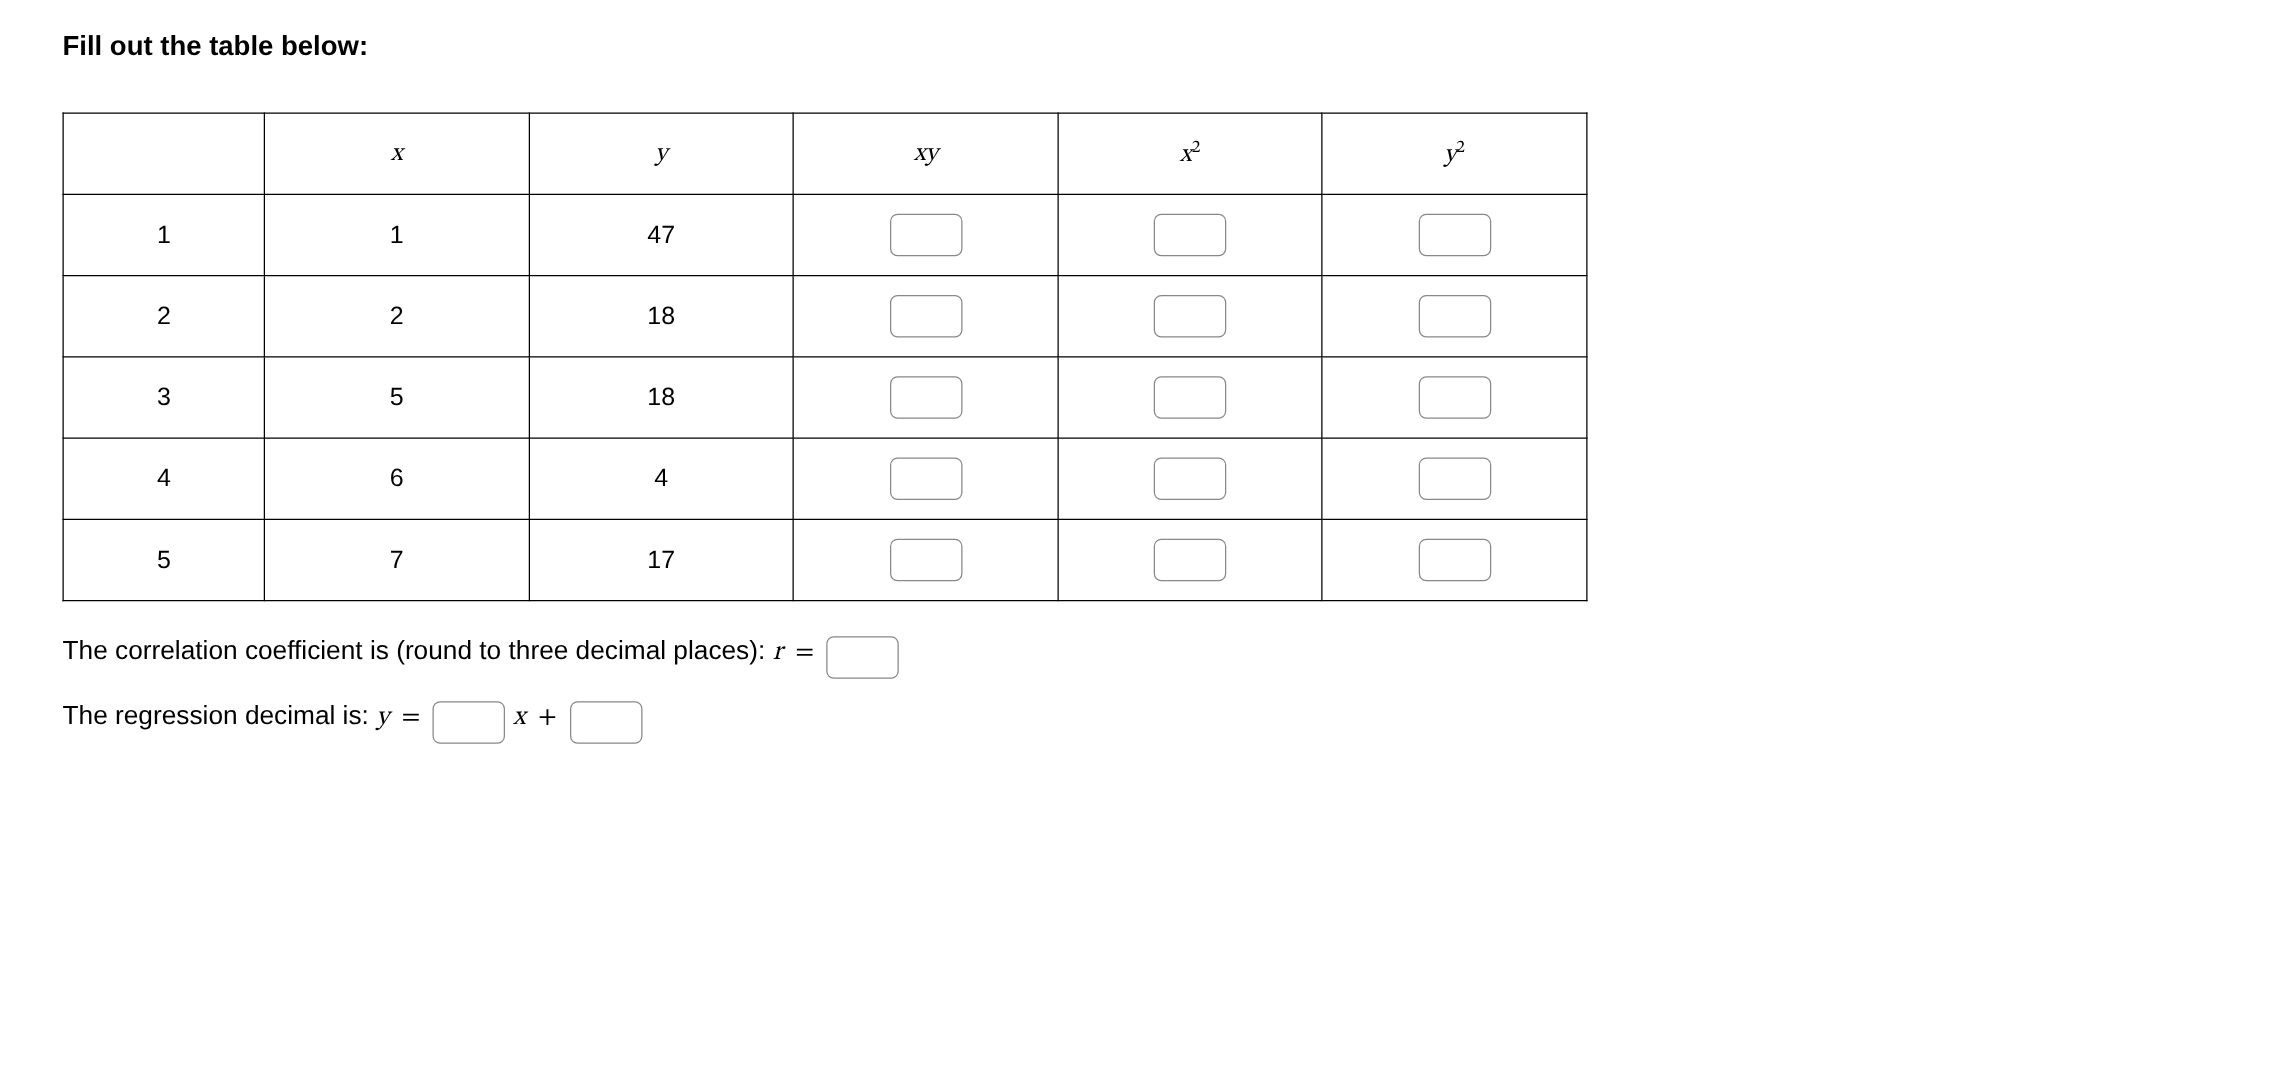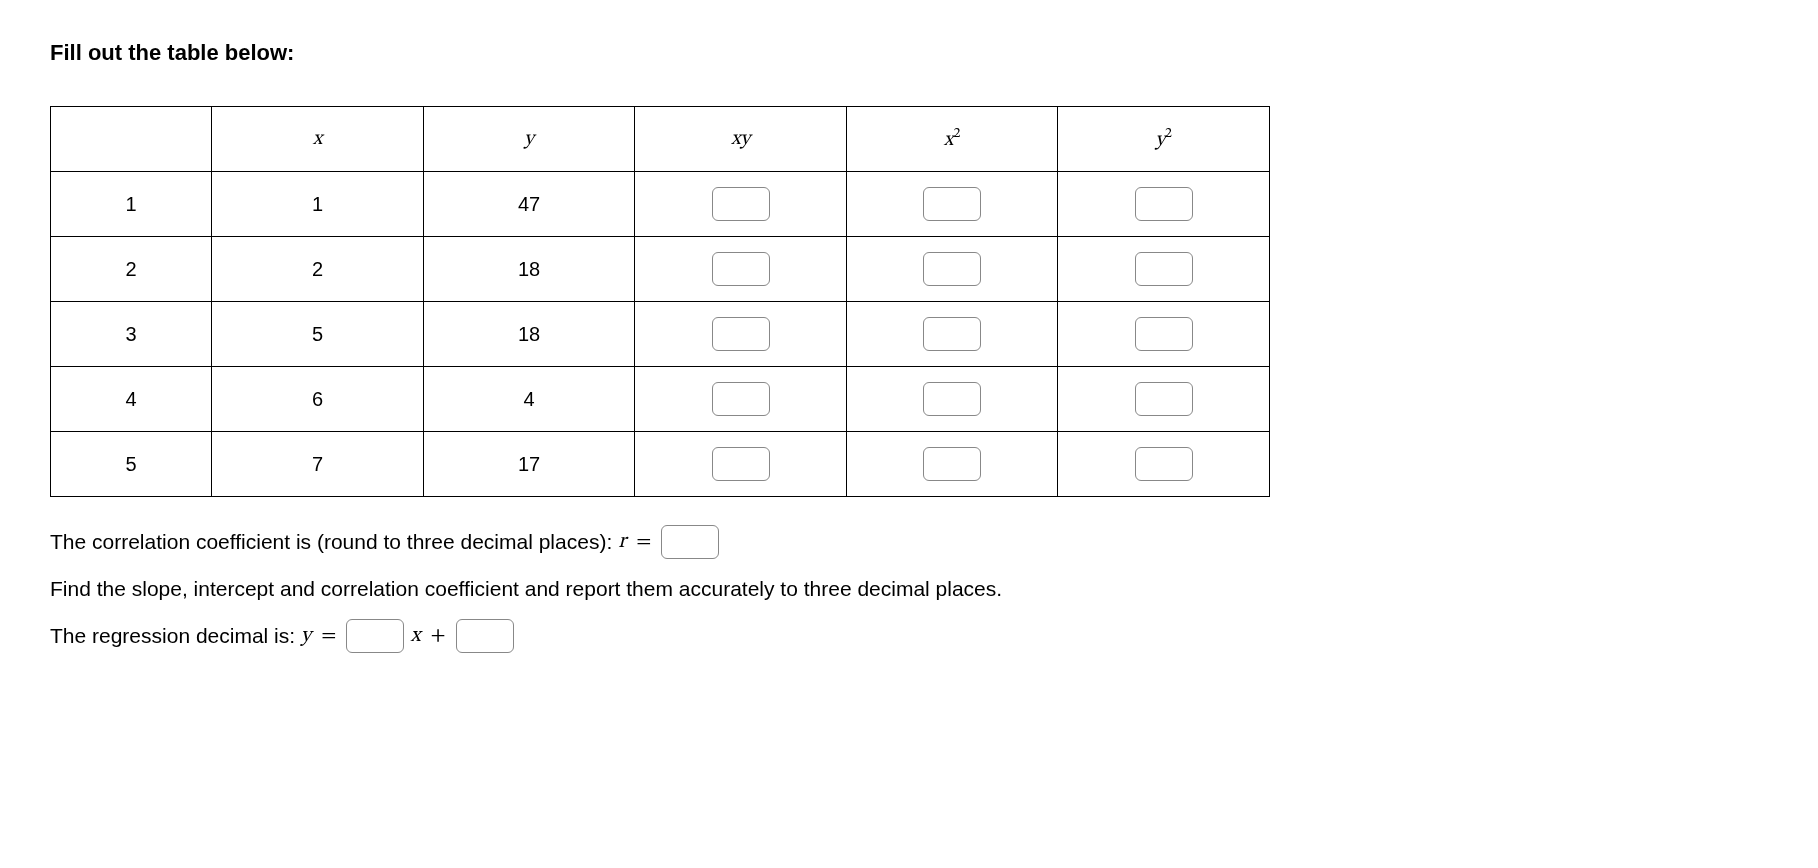--- a/index.html
+++ b/index.html
@@ -4,21 +4,21 @@
 <style>
   html, body {
     margin: 0;
     padding: 0;
     background: #fff;
     color: #000;
     font-family: "Segoe UI", "Helvetica Neue", Arial, sans-serif;
     font-size: 20px;
   }
   .page {
-    padding: 40px 50px;
+    padding: 24px 50px;
     width: 1818px;
     box-sizing: border-box;
   }
   .heading {
     font-weight: 700;
     margin-bottom: 40px;
     font-size: 22px;
   }
   table {
     border-collapse: collapse;
@@ -58,21 +58,21 @@
     font-size: 18px;
     text-align: left;
     padding: 2px 4px;
     box-sizing: border-box;
     vertical-align: middle;
   }
   .textline {
     font-size: 21px;
     margin: 18px 0;
     display: flex;
-    align-items: center;
+    align-items: flex-start;
     flex-wrap: wrap;
     gap: 6px;
   }
   .textline .mathit { font-size: 21px; }
   .eq {
     font-family: "Cambria Math", "STIX Two Math", "Times New Roman", serif;
     font-style: normal;
     padding: 0 4px;
   }
   .plus {
@@ -156,23 +156,20 @@
     </tbody>
   </table>
 
   <div class="textline">
     <span>The correlation coefficient is (round to three decimal places): </span>
     <span class="mathit">r</span>
     <span class="eq">=</span>
     <input class="ans-input" style="">
   </div>
 
-  <div class="textline">
-    <span>Find the slope, intercept and correlation coefficient and report them accurately to three decimal places.</span>
-  </div>
 
   <div class="textline">
     <span>The regression decimal is: </span>
     <span class="mathit">y</span>
     <span class="eq">=</span>
     <input class="ans-input" style="">
     <span class="mathit">x</span>
     <span class="plus">+</span>
     <input class="ans-input" style="">
   </div>

